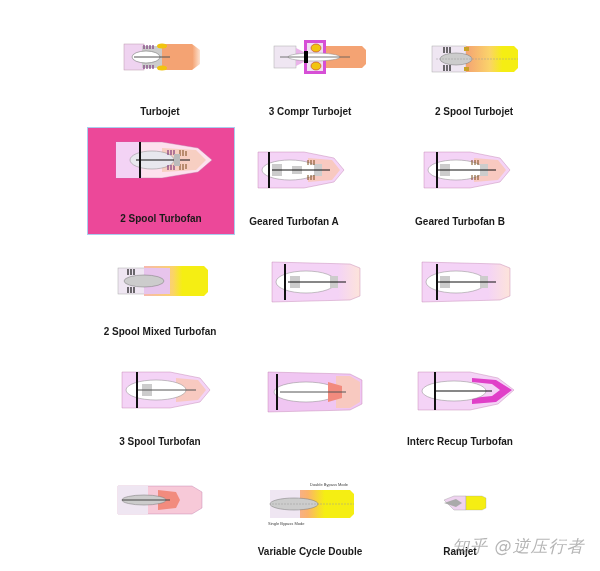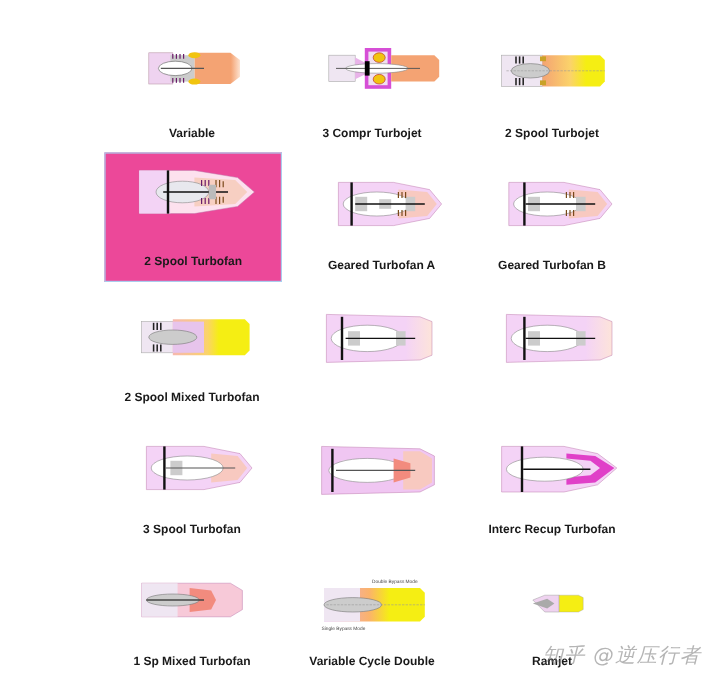--- a/index.html
+++ b/index.html
@@ -34,40 +34,40 @@
         <line x1="44" y1="7" x2="44" y2="11"></line>
         <line x1="47" y1="7" x2="47" y2="11"></line>
         <line x1="50" y1="7" x2="50" y2="11"></line>
         <line x1="53" y1="7" x2="53" y2="11"></line>
         <line x1="44" y1="27" x2="44" y2="31"></line>
         <line x1="47" y1="27" x2="47" y2="31"></line>
         <line x1="50" y1="27" x2="50" y2="31"></line>
         <line x1="53" y1="27" x2="53" y2="31"></line>
       </g>
   </svg>
-  <div class="label">Variable</div>
+  <div class="label">Turbojet</div>
 </div>
 
 <div class="tile" style="left:236px;top:30px;">
   <svg viewBox="0 0 120 60">
     <rect x="24" y="8" width="22" height="22" fill="#efe6f2" stroke="#aaa" stroke-width="0.5"></rect>
     <path d="M46 10 L54 14 L54 24 L46 28 Z" fill="#e9b3e9"></path>
     <rect x="54" y="2" width="22" height="34" fill="#d64fd6"></rect>
     <rect x="57" y="5" width="16" height="28" fill="#f0e0f0"></rect>
     <ellipse cx="66" cy="10" rx="5" ry="4" fill="#f1c40f" stroke="#c0392b" stroke-width="0.6"></ellipse>
     <ellipse cx="66" cy="28" rx="5" ry="4" fill="#f1c40f" stroke="#c0392b" stroke-width="0.6"></ellipse>
     <path d="M76 8 L112 8 L116 12 L116 26 L112 30 L76 30 Z" fill="#f4a373"></path>
     <ellipse cx="64" cy="19" rx="26" ry="4" fill="#fff" stroke="#888" stroke-width="0.5"></ellipse>
     <line x1="30" y1="19" x2="100" y2="19" stroke="#555" stroke-width="0.8"></line>
     <rect x="54" y="13" width="4" height="12" fill="#000"></rect>
   </svg>
   <div class="label">3 Compr Turbojet</div>
 </div>
 
-<div class="tile" style="left:386px;top:30px;">
+<div class="tile" style="left:400px;top:30px;">
   <svg viewBox="0 0 120 60">
     <defs>
         <linearGradient id="g3" x1="0" x2="1">
           <stop offset="0" stop-color="#f4a373"></stop>
           <stop offset="0.45" stop-color="#fbd36a"></stop>
           <stop offset="0.7" stop-color="#f5ee13"></stop>
           <stop offset="1" stop-color="#f5ee13"></stop>
         </linearGradient>
       </defs>
     <rect x="18" y="8" width="34" height="26" fill="#efe6f2" stroke="#aaa" stroke-width="0.5"></rect>
@@ -110,21 +110,21 @@
         <line x1="84" y1="15" x2="84" y2="20"></line>
         <line x1="78" y1="28" x2="78" y2="34"></line>
         <line x1="81" y1="28" x2="81" y2="34"></line>
         <line x1="84" y1="28" x2="84" y2="33"></line>
       </g>
     <rect x="72" y="18" width="6" height="12" fill="#bbb"></rect>
   </svg>
   <div class="label" style="top:85px;">2 Spool Turbofan</div>
 </div>
 
-<div class="tile" style="left:244px;top:140px;">
+<div class="tile" style="left:220px;top:140px;">
   <svg viewBox="0 0 120 60">
     <path d="M24 4 L70 4 L100 10 L110 22 L100 34 L70 40 L24 40 Z" fill="#f4d3f6" stroke="#b7a" stroke-width="0.4"></path>
     <path d="M74 10 L98 12 L106 22 L98 32 L74 34 Z" fill="#f8c9c0"></path>
     <ellipse cx="56" cy="22" rx="28" ry="10" fill="#fff" stroke="#888" stroke-width="0.5"></ellipse>
     <rect x="34" y="4" width="2" height="36" fill="#111"></rect>
     <rect x="38" y="16" width="10" height="12" fill="#ccc"></rect>
     <rect x="58" y="18" width="10" height="8" fill="#ccc"></rect>
     <rect x="80" y="16" width="8" height="12" fill="#ccc"></rect>
     <line x1="38" y1="22" x2="96" y2="22" stroke="#111" stroke-width="1.2"></line>
     <g stroke="#7a4a1a" stroke-width="1">
@@ -257,21 +257,20 @@
 </div>
 
 <div class="tile" style="left:86px;top:470px;">
   <svg viewBox="0 0 120 60">
     <path d="M18 8 L92 8 L102 14 L102 30 L92 36 L18 36 Z" fill="#f7c9d8" stroke="#b7a" stroke-width="0.4"></path>
     <path d="M18 8 L48 8 L48 36 L18 36 Z" fill="#efe6f2"></path>
     <path d="M58 12 L76 14 L80 22 L76 30 L58 32 Z" fill="#f28b7e"></path>
     <ellipse cx="44" cy="22" rx="22" ry="5" fill="#ccc" stroke="#777" stroke-width="0.5"></ellipse>
     <line x1="22" y1="22" x2="70" y2="22" stroke="#444" stroke-width="1.2"></line>
   </svg>
-  <div class="label">1 Sp Mixed Turbofan</div>
 </div>
 
 <div class="tile" style="left:236px;top:470px;">
   <svg viewBox="0 0 120 60">
     <defs>
         <linearGradient id="g14" x1="0" x2="1">
           <stop offset="0" stop-color="#e7a6ec"></stop>
           <stop offset="0.45" stop-color="#fbb36a"></stop>
           <stop offset="0.65" stop-color="#f5ee13"></stop>
           <stop offset="1" stop-color="#f5ee13"></stop>

